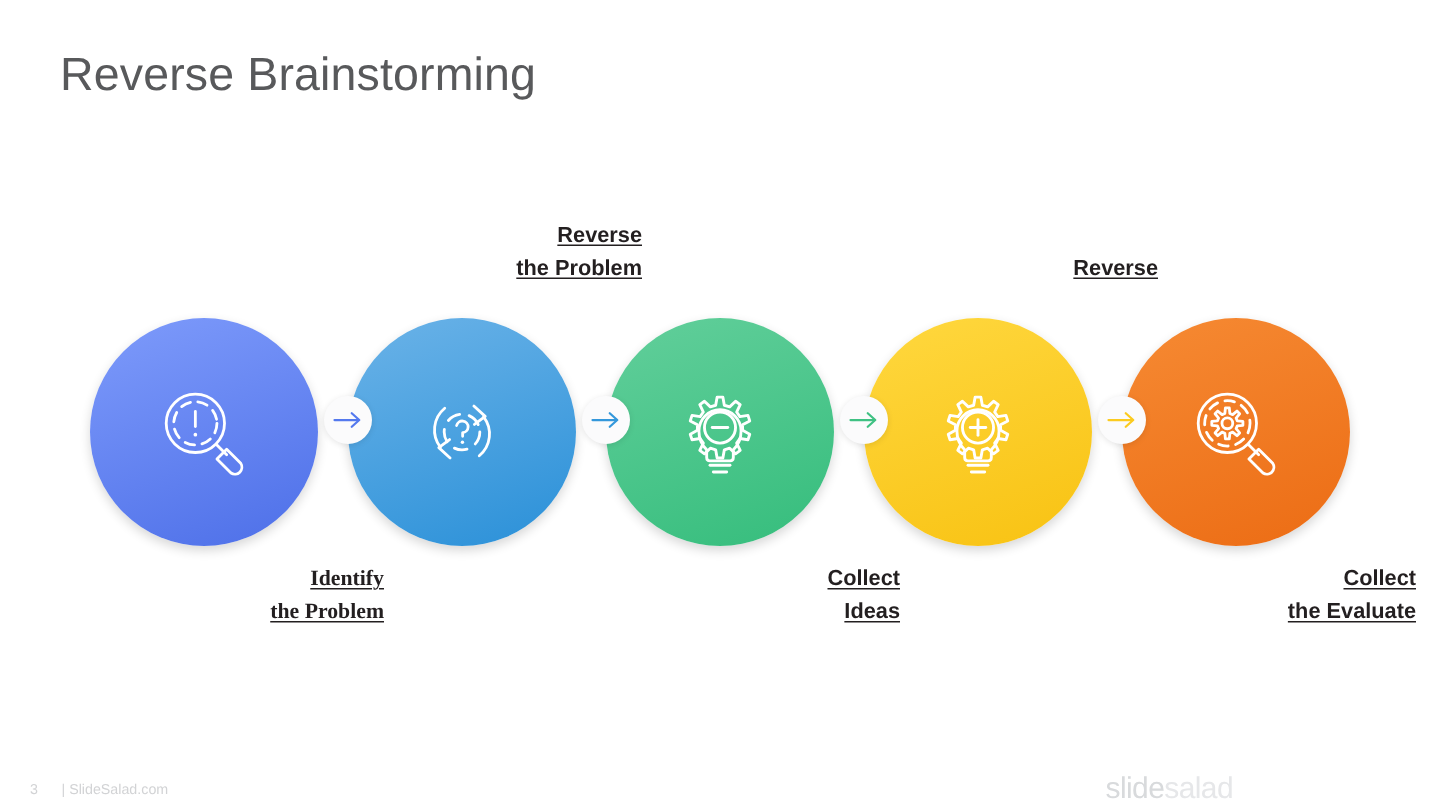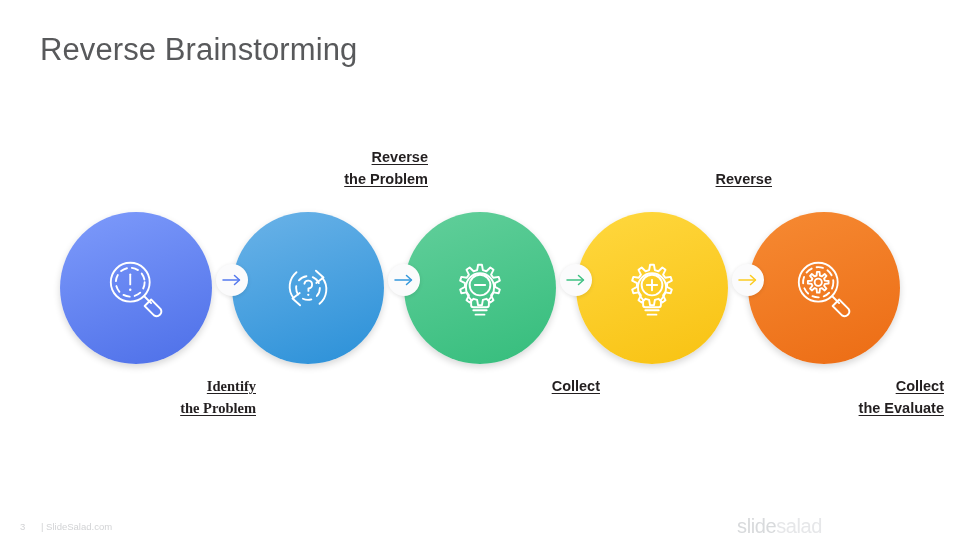--- a/index.html
+++ b/index.html
@@ -160,20 +160,21 @@
               <path d="M38 66 q-7 -7 -7 -17 a19 19 0 0 1 38 0 q0 10 -7 17 l0 7 q0 3 -3 3 l-18 0 q-3 0 -3 -3 Z"></path>
               <line x1="41" y1="80" x2="59" y2="80"></line>
               <path d="M44 86 l12 0"></path>
               <circle cx="50" cy="46" r="14"></circle>
               <line x1="43" y1="46" x2="57" y2="46"></line>
             </svg>
           </span>
         </div>
         <div class="step-label label-below">
           <span>Collect</span>
+          <span>Ideas</span>
         </div>
       </div>
       <div class="step" style="left: 576px;">
         <div class="step-circle" style="background: linear-gradient(160deg, rgb(255, 216, 63) 0%, rgb(248, 194, 18) 100%);">
           <span>
             <svg width="74" height="74" viewBox="0 0 100 100" fill="none" stroke="#ffffff" stroke-width="2.6" stroke-linecap="round" stroke-linejoin="round">
               <path d="M46.1 25.9 L47.4 18.6 L52.6 18.6 L53.9 25.9 L58.7 27.4 L64.0 22.3 L68.2 25.4 L65.0 32.0 L67.9 36.1 L75.2 35.0 L76.8 40.0 L70.3 43.5 L70.3 48.5 L76.8 52.0 L75.2 57.0 L67.9 55.9 L65.0 60.0 L68.2 66.6 L64.0 69.7 L58.7 64.6 L53.9 66.1 L52.6 73.4 L47.4 73.4 L46.1 66.1 L41.3 64.6 L36.0 69.7 L31.8 66.6 L35.0 60.0 L32.1 55.9 L24.8 57.0 L23.2 52.0 L29.7 48.5 L29.7 43.5 L23.2 40.0 L24.8 35.0 L32.1 36.1 L35.0 32.0 L31.8 25.4 L36.0 22.3 L41.3 27.4 Z"></path>
               <path d="M38 66 q-7 -7 -7 -17 a19 19 0 0 1 38 0 q0 10 -7 17 l0 7 q0 3 -3 3 l-18 0 q-3 0 -3 -3 Z"></path>
               <line x1="41" y1="80" x2="59" y2="80"></line>
               <path d="M44 86 l12 0"></path>

